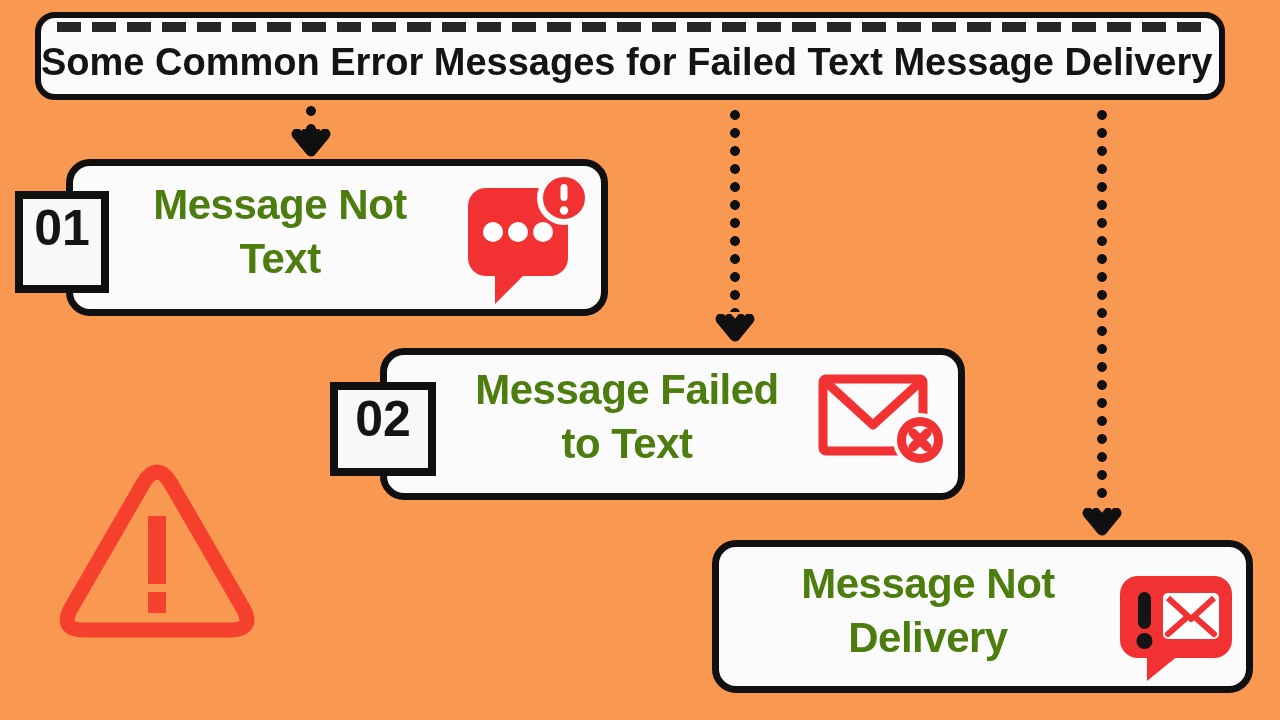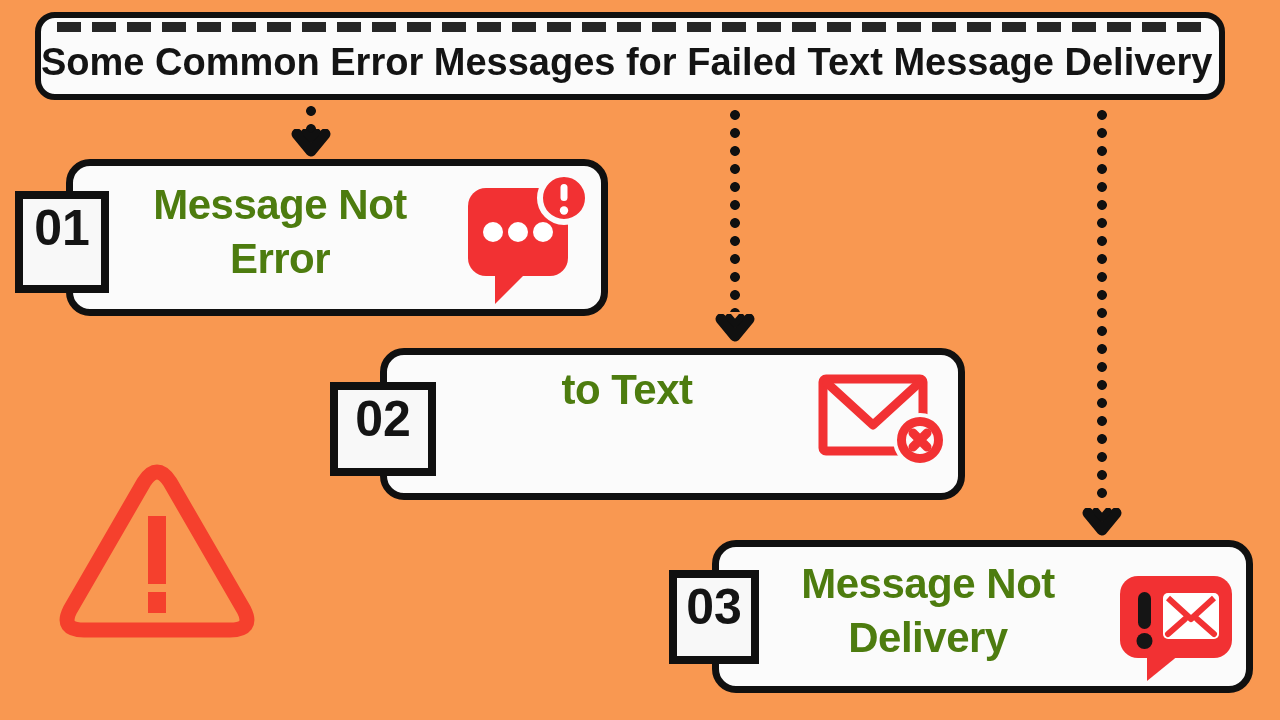--- a/index.html
+++ b/index.html
@@ -128,39 +128,40 @@
     <div class="dots" style="left:1096px; top:106px; height:400px;"></div>
     <svg class="chev" style="left:1082px; top:508px;" width="40" height="32" viewBox="0 0 40 32">
       <polyline points="6,5 20,22 34,5" fill="none" stroke="#101010" stroke-width="11" stroke-linecap="round" stroke-linejoin="round"></polyline>
       <polyline points="14,3 20,10 26,3" fill="none" stroke="#101010" stroke-width="7" stroke-linecap="round" stroke-linejoin="round"></polyline>
     </svg>
   </div>
 
   <div class="card" style="left:66px; top:159px; width:542px; height:157px;">
     <div class="card-label" style="left:14px; top:12px; width:386px;">
       <div>Message Not</div>
-      <div>Error</div>
+      <div>Text</div>
     </div>
     <svg class="icon" style="left:392px; top:6px;" width="126" height="134" viewBox="0 0 126 134">
       <rect x="3" y="16" width="100" height="88" rx="18" class="fill-red"></rect>
       <path d="M 30 98 L 30 132 L 64 98 Z" class="fill-red"></path>
       <circle cx="28" cy="60" r="10" class="fill-white"></circle>
       <circle cx="53" cy="60" r="10" class="fill-white"></circle>
       <circle cx="78" cy="60" r="10" class="fill-white"></circle>
       <circle cx="99" cy="26" r="24" class="fill-red" stroke="#FBFBFB" stroke-width="6"></circle>
       <rect x="95.5" y="12" width="7" height="17" rx="3.5" class="fill-white"></rect>
       <circle cx="99" cy="38.5" r="4.2" class="fill-white"></circle>
     </svg>
   </div>
   <div class="num" style="left:15px; top:191px; width:94px; height:102px;">
     <span>01</span>
   </div>
 
   <div class="card" style="left:380px; top:348px; width:585px; height:152px;">
     <div class="card-label" style="left:40px; top:8px; width:400px;">
+      <div>Message Failed</div>
       <div>to Text</div>
     </div>
     <svg class="icon" style="left:428px; top:14px;" width="134" height="100" viewBox="0 0 134 100">
       <rect x="8" y="10" width="100" height="72" rx="3" fill="none" class="stroke-red" stroke-width="9" stroke-linejoin="round"></rect>
       <path d="M 12 14 L 58 56 L 104 14" fill="none" class="stroke-red" stroke-width="9" stroke-linecap="round" stroke-linejoin="round"></path>
       <circle cx="105" cy="71" r="23" class="fill-cardbg" stroke="#FBFBFB" stroke-width="8"></circle>
       <circle cx="105" cy="71" r="18.5" class="fill-cardbg stroke-red" stroke-width="9"></circle>
       <path d="M 98 64 L 112 78 M 112 64 L 98 78" fill="none" class="stroke-red" stroke-width="9" stroke-linecap="round"></path>
     </svg>
   </div>
@@ -176,23 +177,20 @@
     <svg class="icon" style="left:396px; top:24px;" width="122" height="112" viewBox="0 0 122 112">
       <rect x="5" y="5" width="112" height="82" rx="18" class="fill-red"></rect>
       <path d="M 32 84 L 32 110 L 64 84 Z" class="fill-red"></path>
       <rect x="23" y="21" width="13" height="37" rx="6.5" class="fill-ink"></rect>
       <circle cx="29.5" cy="70" r="8" class="fill-ink"></circle>
       <rect x="48" y="22" width="56" height="46" rx="5" class="fill-white"></rect>
       <path d="M 53 27 L 76 48 L 99 27" fill="none" class="stroke-red" stroke-width="6" stroke-linejoin="round"></path>
       <path d="M 53 63 L 70 48 M 99 63 L 82 48" fill="none" class="stroke-red" stroke-width="6" stroke-linecap="round"></path>
     </svg>
   </div>
-  <div class="num" style="left:669px; top:570px; width:90px; height:94px;">
-    <span>03</span>
-  </div>
 
   <svg class="icon" style="left:56px; top:464px;" width="204" height="180" viewBox="0 0 204 180">
     <path d="M 88 18 Q 101 -2 114 18 L 188 146 Q 198 166 174 166 L 28 166 Q 4 166 14 146 Z" fill="none" class="stroke-warning" stroke-width="15" stroke-linejoin="round"></path>
     <rect x="92" y="52" width="18" height="68" class="fill-warning"></rect>
     <rect x="92" y="128" width="18" height="21" class="fill-warning"></rect>
   </svg>
 
 </div>
 
 </body></html>

